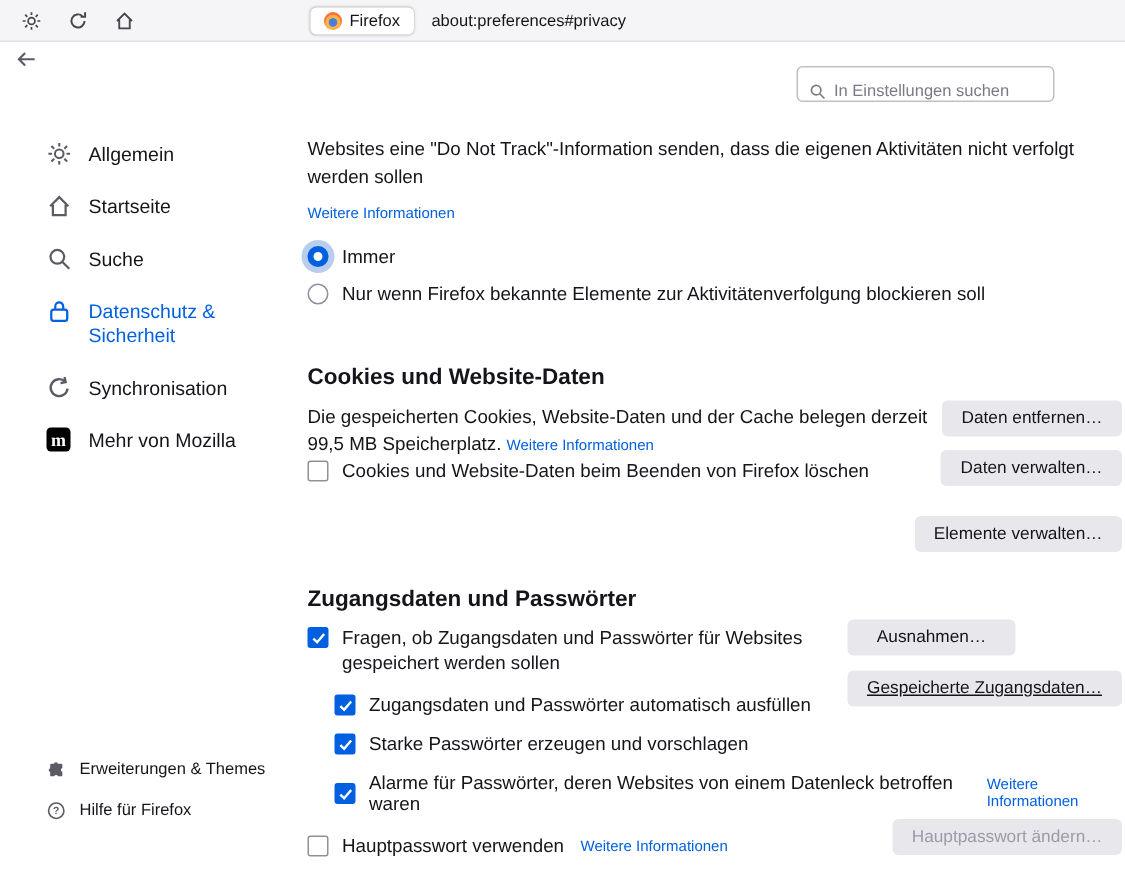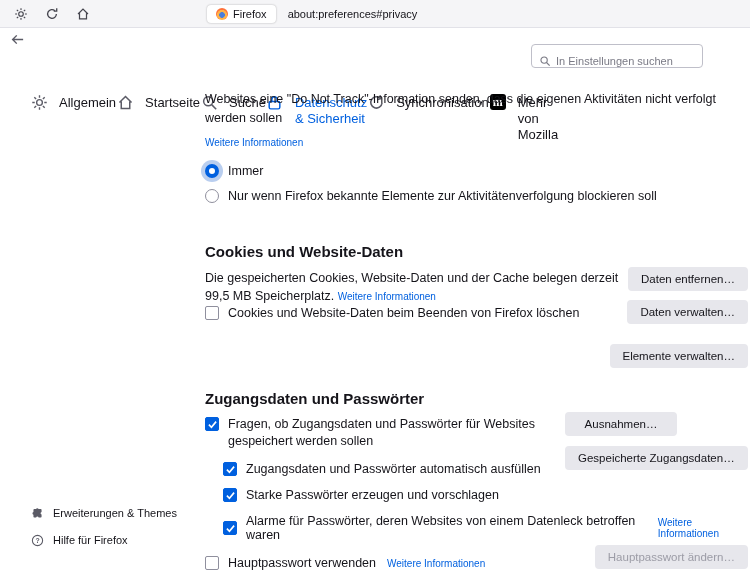--- a/index.html
+++ b/index.html
@@ -15,21 +15,21 @@
   .ff-logo{width:12px;height:12px;border-radius:50%;background:radial-gradient(circle at 50% 58%,#4a7edb 0 28%,#ffb347 34% 52%,#ff7139 58% 78%,#e22850 100%)}
   .url{font-size:11px;color:#15141a;margin-left:12px;cursor:text}
   .back-btn{position:absolute;left:10px;top:32px;cursor:pointer;display:inline-flex}
 
   
   .search{position:absolute;right:47px;top:44px;width:172px;height:24px;border:1px solid #bfbfc9;border-radius:4px;display:flex;align-items:flex-end;padding:0 7px;gap:5px;background:#fff}
   .search input{border:0;outline:0;flex:1;min-width:0;font-size:11px;font-family:inherit;color:#15141a;background:transparent}
   .search input::placeholder{color:#7a7a85}
 
   
-  .sidebar{position:absolute;left:30px;top:90px;width:165px;display:flex;flex-direction:row}
+  .sidebar{position:absolute;left:30px;top:90px;width:165px;display:flex;flex-direction:column}
   .side-item{display:flex;align-items:flex-start;gap:11px;font-size:13px;padding:3px 0;margin-bottom:11px;cursor:pointer;color:#15141a}
   .side-item .ic{display:inline-flex;width:18px;height:18px;align-items:center;justify-content:center;flex:none}
   .side-item .lbl{line-height:16px;padding-top:2px;max-width:112px}
   .side-item.selected{color:#0060df}
   .moz-icon{display:inline-flex;align-items:center;justify-content:center;width:16px;height:16px;background:#000;color:#fff;border-radius:3px;font-family:"Liberation Serif",serif;font-weight:bold;font-size:12px;line-height:1}
   .side-footer{position:absolute;left:30px;top:506px;display:flex;flex-direction:column;gap:13px}
   .foot-item{display:flex;align-items:center;gap:9px;font-size:11px;cursor:pointer}
   .foot-item .ic{display:inline-flex;width:14px;height:14px;align-items:center;justify-content:center;flex:none}
 
   
@@ -57,21 +57,21 @@
   .b-exc{position:absolute;top:101px;right:2px}
   .sec-logins{margin-top:70px}
   .ask-row{margin-top:9px;align-items:flex-start}
   .ask-row .cb{margin-top:1px}
   .ask-lbl{width:352px;line-height:17px}
   .sub{margin-left:18px;margin-top:12px}
   .master-row{margin-top:14px}
   .inline-link{margin-left:2px}
   .b-login-exc{position:absolute;left:360px;top:22px;min-width:112px}
   .b-saved{position:absolute;left:360px;top:56px}
-  .b-saved .u{}
+  .b-saved .u{text-decoration:underline}
   .b-master{position:absolute;right:2px;top:155px}
 </style>
 </head>
 <body>
 
 <div class="page">
 
   <header class="chrome">
     <div class="nav-icons">
       <span class="chrome-icon">

